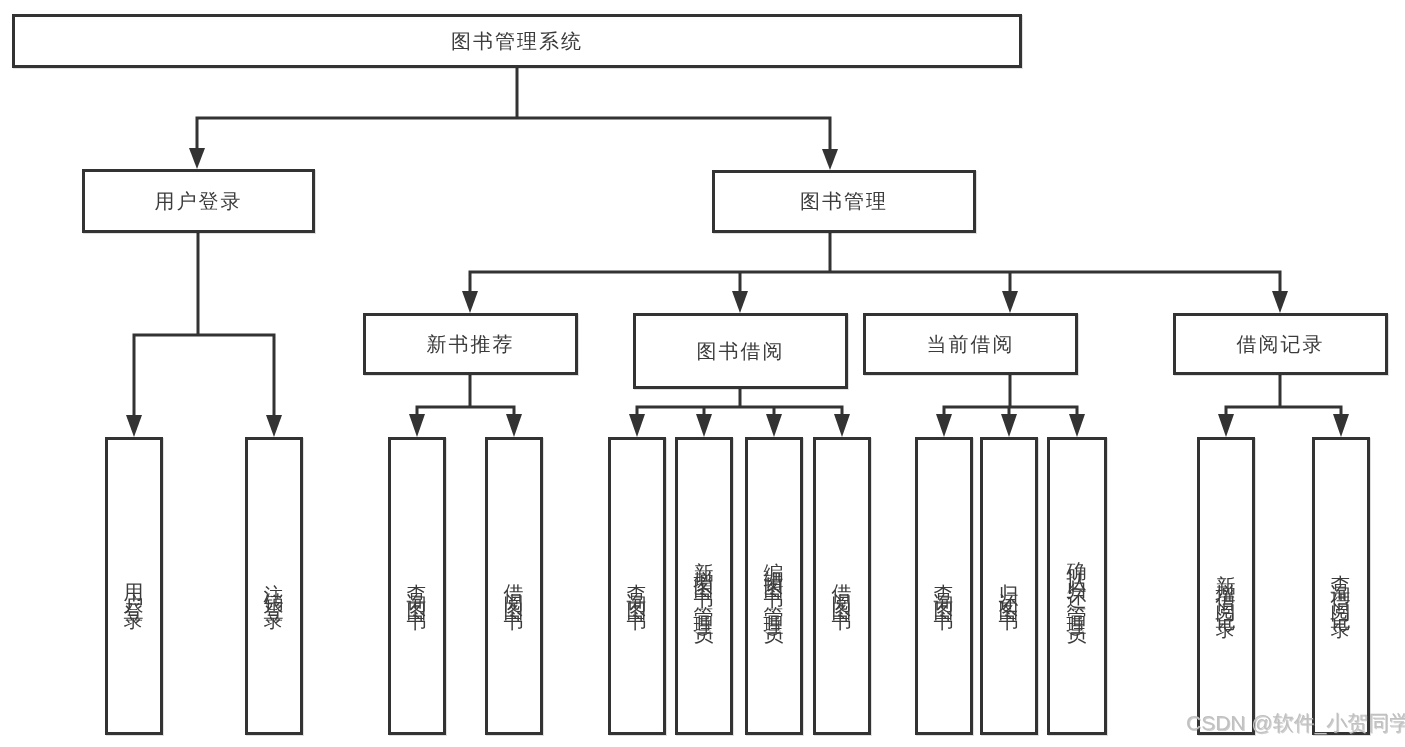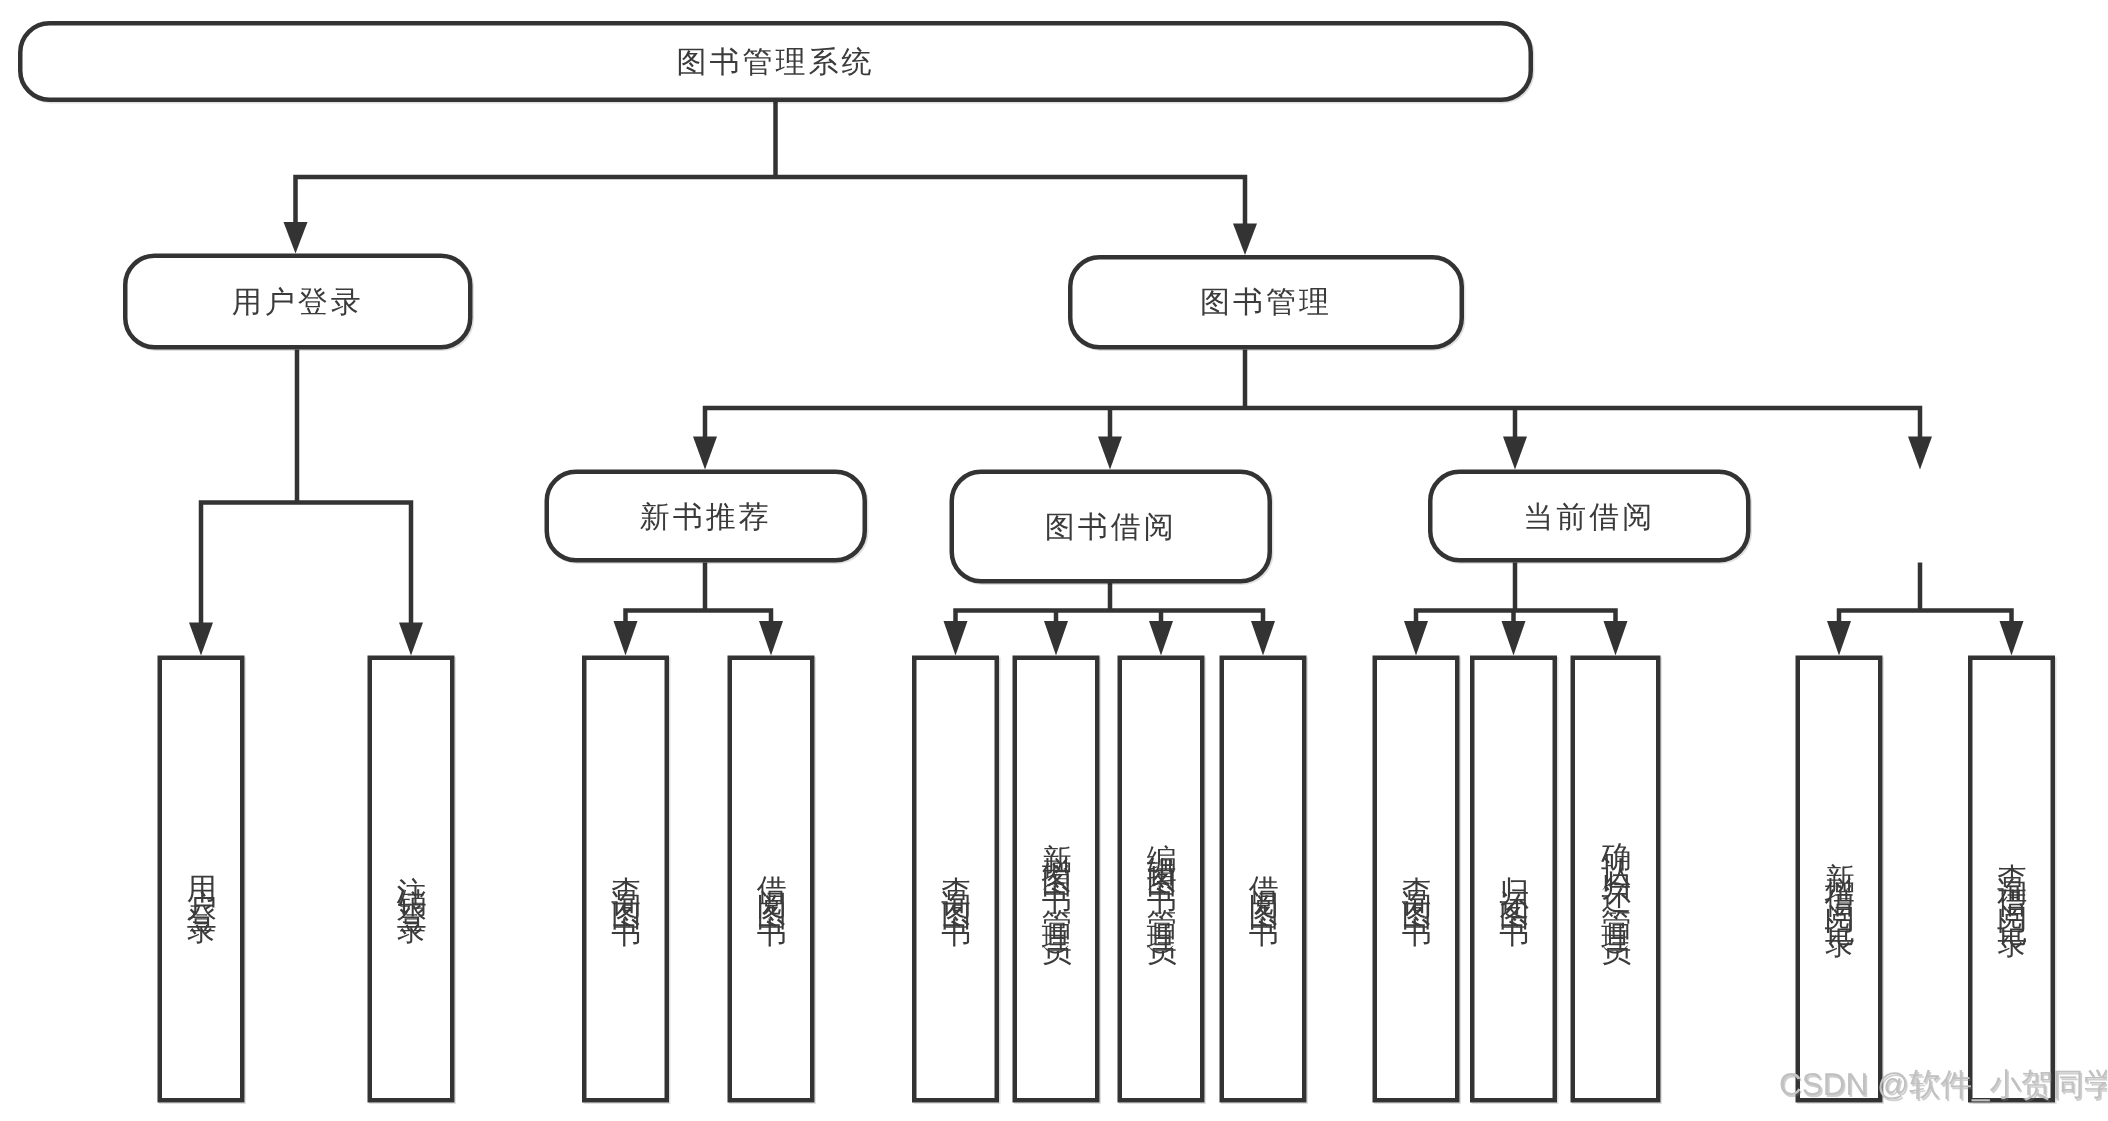--- a/index.html
+++ b/index.html
@@ -25,21 +25,21 @@
     position:absolute;
     box-sizing:border-box;
     border:3px solid var(--line);
     background:var(--bg);
     display:flex;align-items:center;justify-content:center;
     color:var(--text);
     font-size:20px;
     z-index:2;
     box-shadow:1px 1px 0 rgba(0,0,0,0.12);
   }
-  .box.h{letter-spacing:2px;white-space:nowrap;border-radius:21px;}
+  .box.h{letter-spacing:2px;white-space:nowrap;}
   .box.v{
     writing-mode:vertical-rl;
     text-orientation:mixed;
     letter-spacing:9px;
     line-height:1;
   }
   .watermark{
     position:absolute;
     left:1186px;top:709px;
     font-size:21px;
@@ -116,21 +116,22 @@
     </g>
   </svg>
 
   <div class="box h" style="left:12px;top:14px;width:1010px;height:54px;">图书管理系统</div>
 
   <div class="box h" style="left:82px;top:169px;width:233px;height:64px;">用户登录</div>
   <div class="box h" style="left:712px;top:170px;width:264px;height:63px;">图书管理</div>
 
   <div class="box h" style="left:363px;top:313px;width:215px;height:62px;">新书推荐</div>
   <div class="box h" style="left:633px;top:313px;width:215px;height:76px;">图书借阅</div>
-  <div class="box h" style="left:952px;top:313px;width:215px;height:62px;">当前借阅</div>
+  <div class="box h" style="left:863px;top:313px;width:215px;height:62px;">当前借阅</div>
+  <div class="box h" style="left:1173px;top:313px;width:215px;height:62px;">借阅记录</div>
 
   <div class="box v" style="left:105px;top:437px;width:58px;height:298px;">用户登录</div>
   <div class="box v" style="left:245px;top:437px;width:58px;height:298px;">注销登录</div>
 
   <div class="box v" style="left:388px;top:437px;width:58px;height:298px;">查询图书</div>
   <div class="box v" style="left:485px;top:437px;width:58px;height:298px;">借阅图书</div>
 
   <div class="box v" style="left:608px;top:437px;width:58px;height:298px;">查询图书</div>
   <div class="box v" style="left:675px;top:437px;width:58px;height:298px;">新增图书（管理员）</div>
   <div class="box v" style="left:745px;top:437px;width:58px;height:298px;">编辑图书（管理员）</div>

